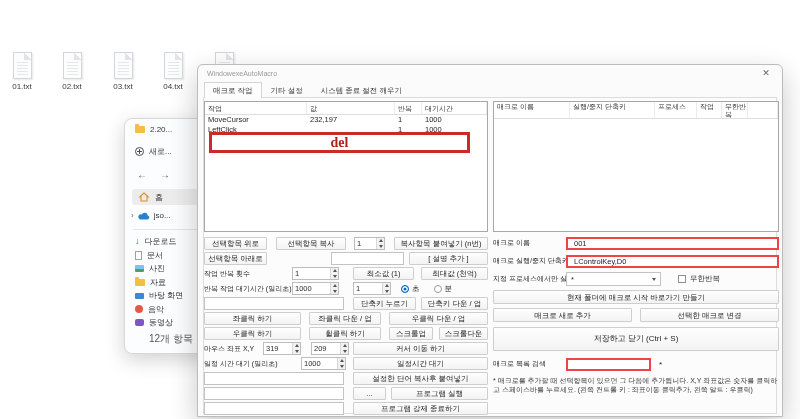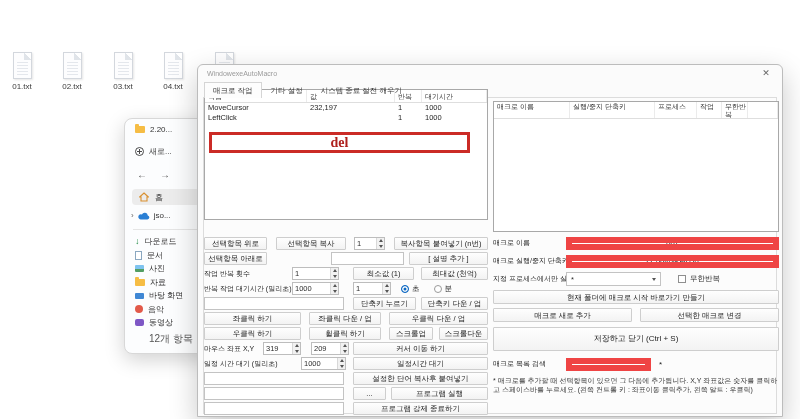--- a/index.html
+++ b/index.html
@@ -45,21 +45,21 @@
   .app { position:absolute; left:197px; top:64px; width:586px; height:353px;
      background:#fbfbfb; border:1px solid #bcbcbc; border-radius:6px 6px 0 0;
      box-shadow:0 10px 28px rgba(0,0,0,.22); font-size:7.5px; color:#2c2c2c; }
   .app-title { position:absolute; left:9px; top:5px; font-size:7px; color:#9a9a9a; }
   .app-close { position:absolute; right:9px; top:3px; font-size:9px; color:#666; width:14px; text-align:center; }
   .tabs { position:absolute; left:6px; top:17px; display:flex; height:16px; z-index:2; }
   .tab { padding:0 8px; line-height:15px; font-size:7.5px; color:#333; border:1px solid transparent; border-bottom:none; }
   .tab.active { background:#fdfdfd; border-color:#d5d5d5; }
   .tabpage { position:absolute; left:5px; right:5px; top:32px; bottom:2px; border:1px solid #dcdcdc; background:#fcfcfc; }
 
-  .listbox { position:absolute; left:6px; top:24px; width:284px; height:131px; background:#fff; border:1px solid #a8a8a8; }
+  .listbox { position:absolute; left:6px; top:36px; width:284px; height:131px; background:#fff; border:1px solid #a8a8a8; }
   .lhead { display:grid; grid-template-columns:102px 88px 27px 1fr; height:13px; border-bottom:1px solid #dedede; }
   .lhead span { border-right:1px solid #ebebeb; padding:2px 0 0 3px; font-size:7px; color:#333; overflow:hidden; white-space:nowrap; }
   .lrow { display:grid; grid-template-columns:102px 88px 27px 1fr; height:9.5px; line-height:9.5px; font-size:7.5px; color:#1e1e1e; }
   .lrow span { padding-left:3px; overflow:hidden; white-space:nowrap; }
 
   .anno { position:absolute; left:11px; top:67px; width:261px; height:21px; border:3px solid #cb2b26;
      display:flex; align-items:center; justify-content:center; z-index:3; }
   .anno b { font-family:"Liberation Serif",serif; font-weight:bold; font-size:14px; color:#ae211d; }
 
   .leftcol { position:absolute; left:6px; top:172px; width:284px; display:flex; flex-direction:column; gap:2px; }
@@ -77,21 +77,21 @@
   .radio { display:flex; align-items:center; gap:3px; font-size:7.5px; color:#222; }
   .rdot { width:8px; height:8px; border:1px solid #9a9a9a; border-radius:50%; background:#fff; flex:none; }
   .rdot.on { border:1px solid #0b67c2; background:#0b67c2; box-shadow:inset 0 0 0 1.5px #fff; }
 
   .rightcol { position:absolute; left:295px; top:36px; width:286px; }
   .macrobox { height:131px; background:#fff; border:1px solid #a8a8a8; }
   .mhead { display:grid; grid-template-columns:76px 85px 42px 25px 26px 1fr; border-bottom:1px solid #dedede; min-height:16px; }
   .mhead span { border-right:1px solid #ebebeb; padding:1px 0 0 3px; font-size:7px; line-height:7.5px; color:#333; overflow:hidden; }
   .rrow { display:flex; height:14px; margin-top:4px; align-items:center; }
   .rlab { width:73px; font-size:7px; color:#222; white-space:nowrap; overflow:hidden; flex:none; }
-  .rinp { flex:1; height:13px; border:6px solid #ef4444; background:#fff; font-size:7.5px; padding:0 6px; font-family:inherit; color:#222;text-align:center; }
+  .rinp { flex:1; height:13px; border:2px solid #ef4444; background:#fff; font-size:7.5px; padding:0 6px; font-family:inherit; color:#222; }
   .combo { width:95px; height:14px; border:1px solid #c3c3c3; background:#fff; display:flex; align-items:center;
      justify-content:space-between; padding:0 4px; font-size:7.5px; }
   .chk { width:8px; height:8px; border:1px solid #8f8f8f; background:#fff; flex:none; }
   .rbtn { height:14px; line-height:13px; }
   .bigbtn { height:24px; line-height:22px; margin-top:5px; font-size:8px; }
   .hint { margin-top:6px; font-size:7px; line-height:8.5px; color:#333; }
   .star { font-size:8px; margin-left:8px; color:#222; }
 </style>
 </head>
 <body>

